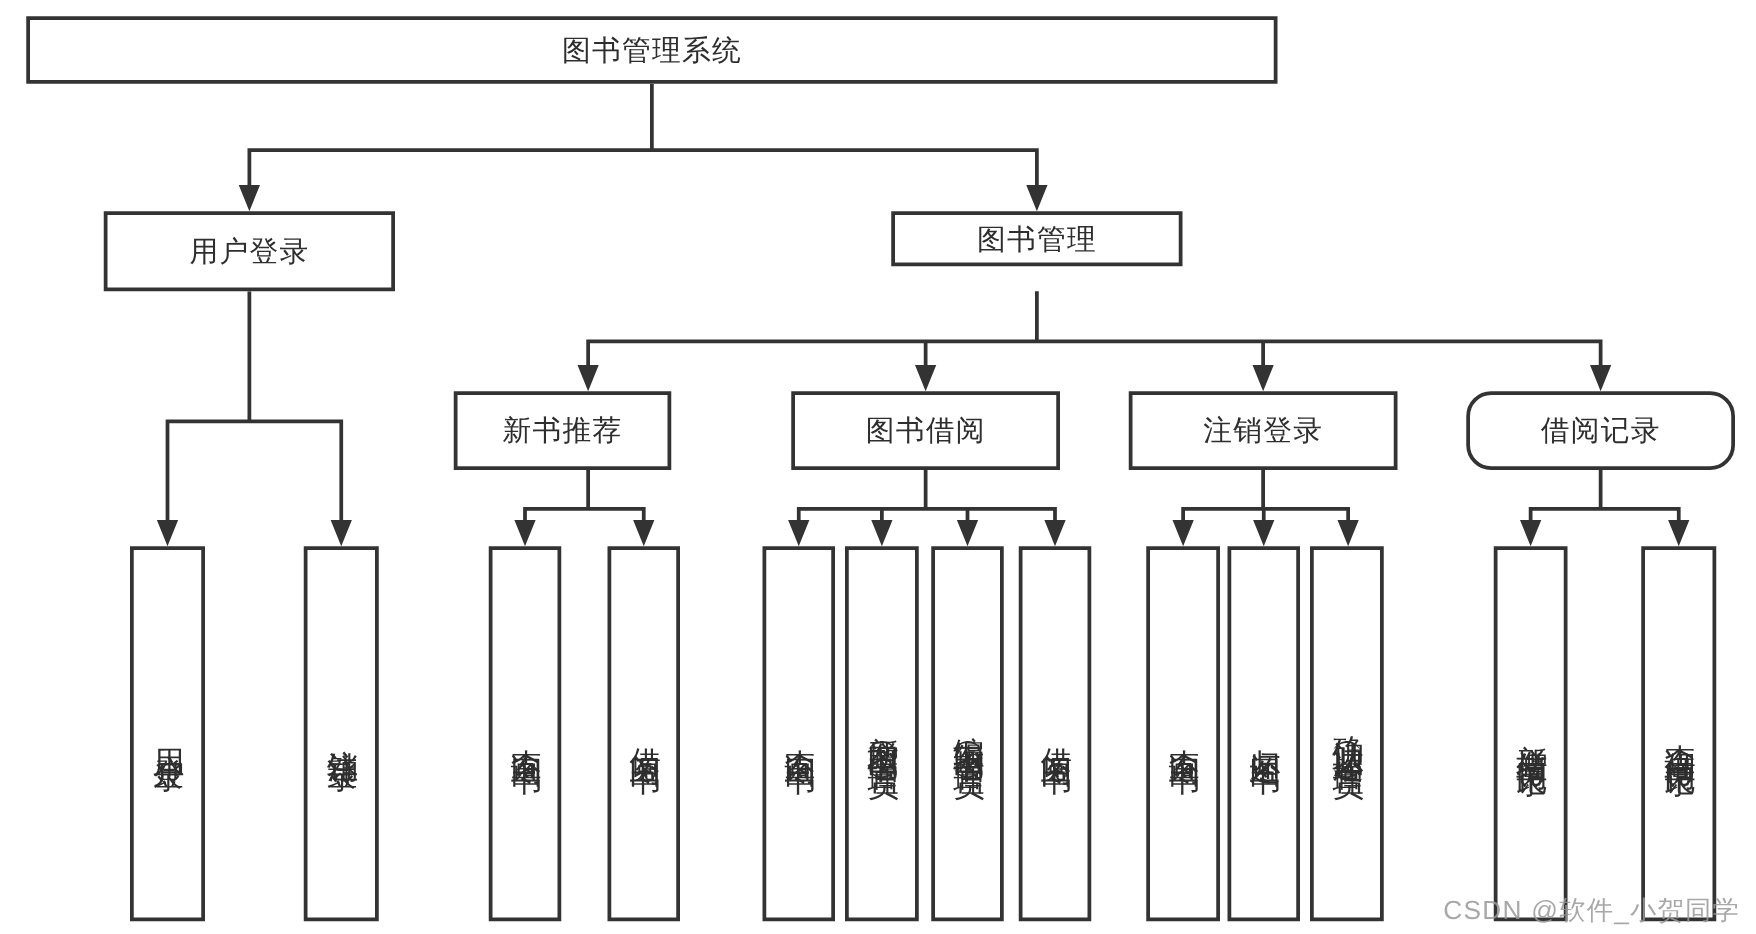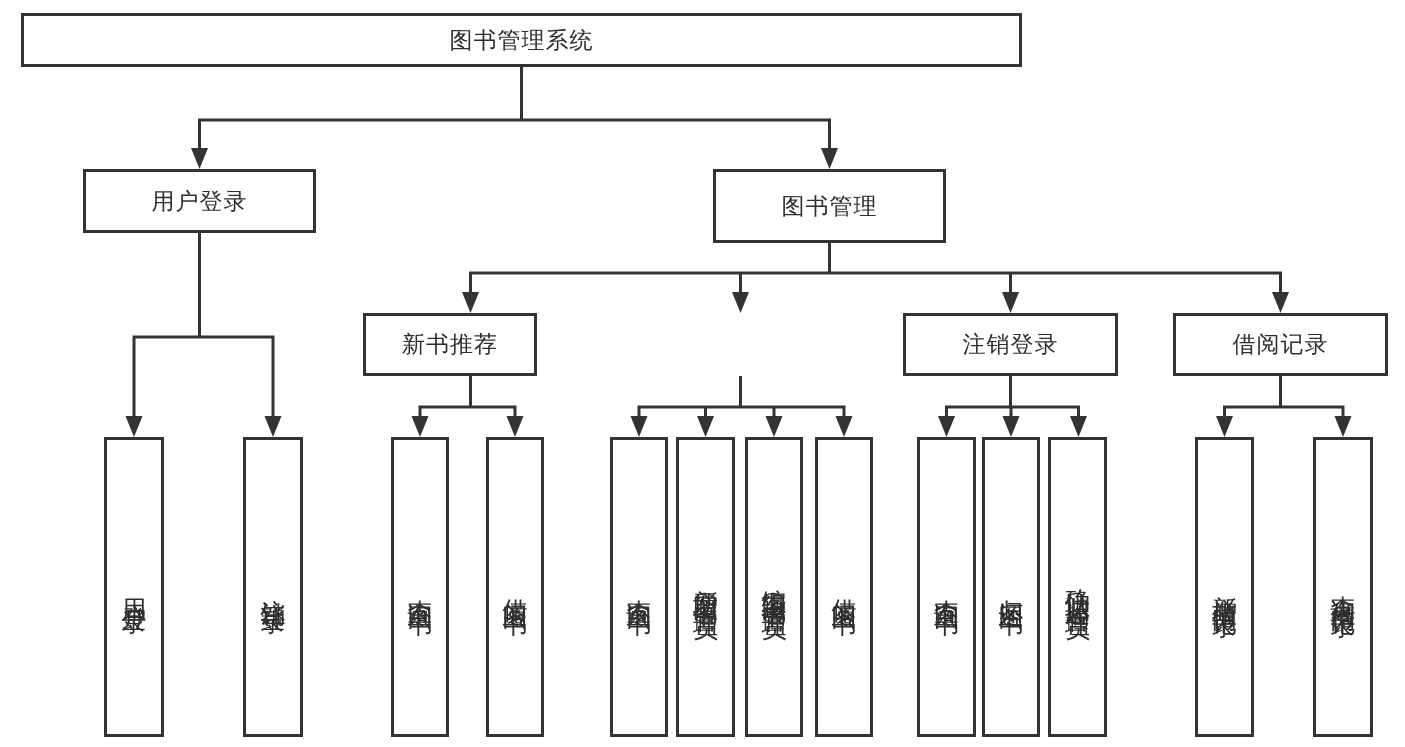--- a/index.html
+++ b/index.html
@@ -68,25 +68,26 @@
       M938 416 L955 416 L946.5 437 Z
       M1002.5 416 L1019.5 416 L1011 437 Z
       M1070 416 L1087 416 L1078.5 437 Z
       M1216 416 L1233 416 L1224.5 437 Z
       M1334.5 416 L1351.5 416 L1343 437 Z"></path>
   </svg>
 
   <div class="box hbox" style="left:21px;top:13px;width:1001px;height:54px;">图书管理系统</div>
 
   <div class="box hbox" style="left:83px;top:169px;width:233px;height:64px;">用户登录</div>
-  <div class="box hbox" style="left:713px;top:169px;width:233px;height:74px;font-family:Liberation Serif, serif;">图书管理</div>
+  <div class="box hbox" style="left:713px;top:169px;width:233px;height:44px;font-family:Liberation Serif, serif;">图书管理</div>
 
   <div class="box hbox" style="left:363px;top:313px;width:174px;height:63px;">新书推荐</div>
+  <div class="box hbox" style="left:633px;top:313px;width:215px;height:63px;">图书借阅</div>
   <div class="box hbox" style="left:903px;top:313px;width:215px;height:63px;">注销登录</div>
-  <div class="box hbox" style="left:1173px;top:313px;width:215px;height:63px;">借阅记录</div>
+  <div class="box hbox" style="left:1173px;top:313px;width:215px;height:63px;border-radius:20px;">借阅记录</div>
 
   <div class="box vbox" style="left:104px;top:437px;width:60px;height:300px;">
     <span>用户登录</span>
   </div>
   <div class="box vbox" style="left:243px;top:437px;width:60px;height:300px;">
     <span>注销登录</span>
   </div>
 
   <div class="box vbox" style="left:391px;top:437px;width:58px;height:300px;">
     <span>查询图书</span>
@@ -118,13 +119,14 @@
     <span>确认归还（管理员）</span>
   </div>
 
   <div class="box vbox" style="left:1195px;top:437px;width:59px;height:300px;">
     <span>新增借阅记录</span>
   </div>
   <div class="box vbox" style="left:1313px;top:437px;width:60px;height:300px;">
     <span>查询借阅记录</span>
   </div>
 
+  <div class="watermark">CSDN @软件_小贺同学</div>
 </div>
 
 </body></html>

